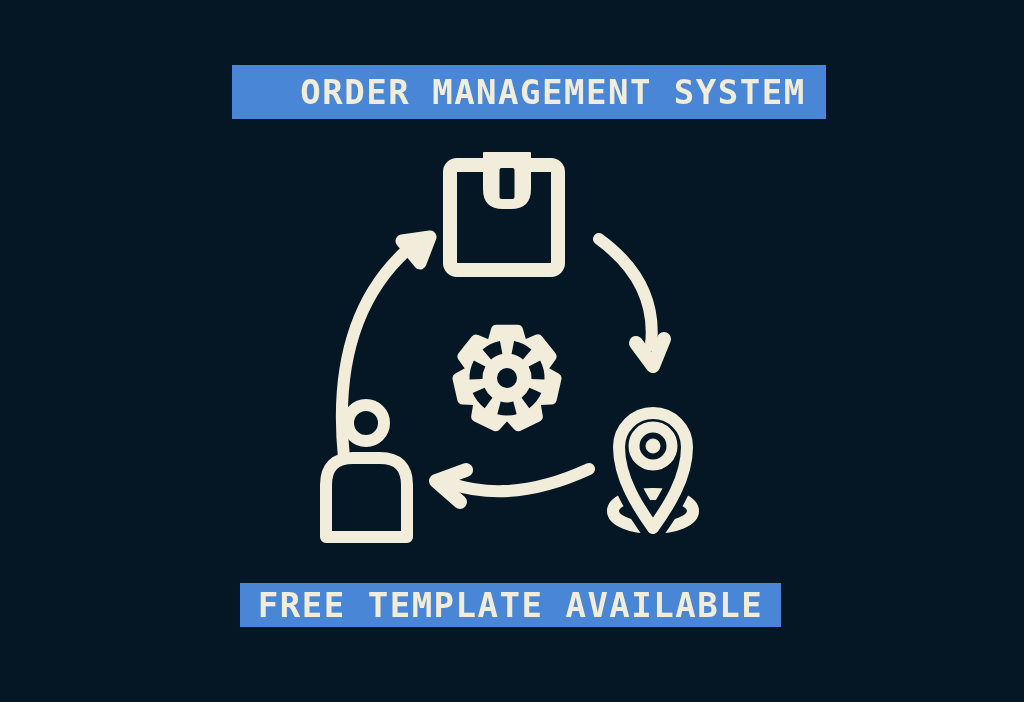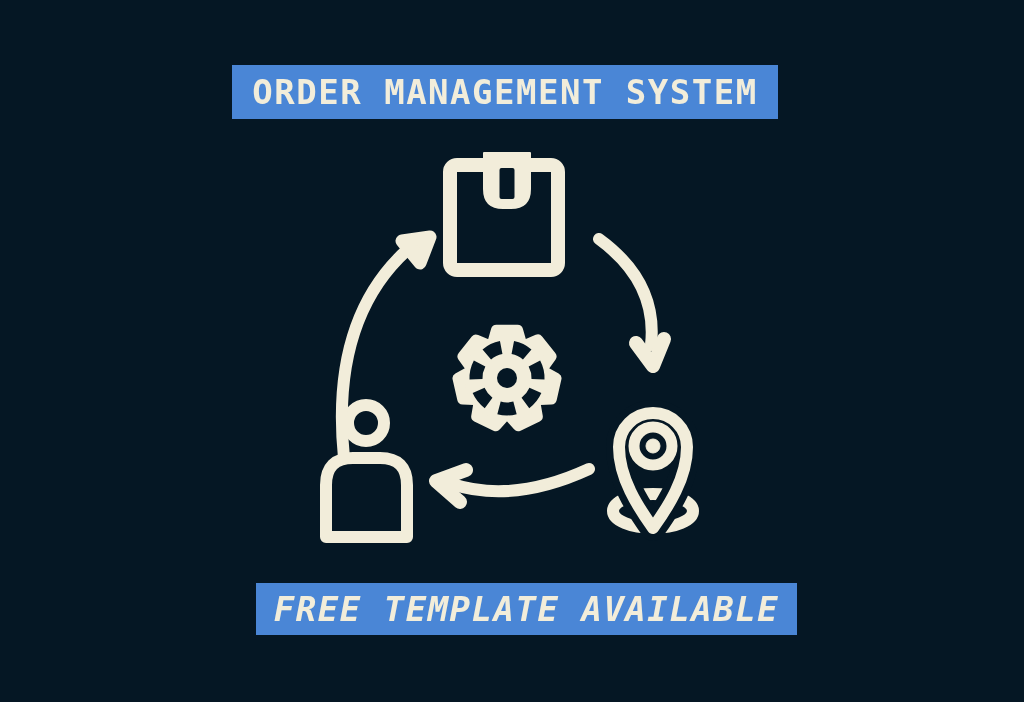--- a/index.html
+++ b/index.html
@@ -19,22 +19,22 @@
   .banner{
     position:absolute;
     background:var(--banner);
     color:var(--foreground);
     display:flex;align-items:center;justify-content:center;
     font-size:34px;
     font-weight:bold;
     letter-spacing:1.5px;
     white-space:nowrap;
   }
-  .banner-top{left:232px;top:65px;width:546px;height:54px;}
-  .banner-bottom{left:256px;top:583px;width:541px;height:52px;font-style:italic;}
+  .banner-top{left:232px;top:65px;width:546px;height:54px;padding-left:48px;}
+  .banner-bottom{left:240px;top:583px;width:541px;height:44px;}
 
   
   .ln{fill:none;stroke:var(--foreground);stroke-linecap:round;stroke-linejoin:round;}
   .fl{fill:var(--foreground);stroke:var(--foreground);stroke-linejoin:round;}
   .bgfl{fill:var(--background);stroke:none;}
   .bgln{fill:none;stroke:var(--background);stroke-linecap:butt;}
 </style>
 </head>
 <body>
 

